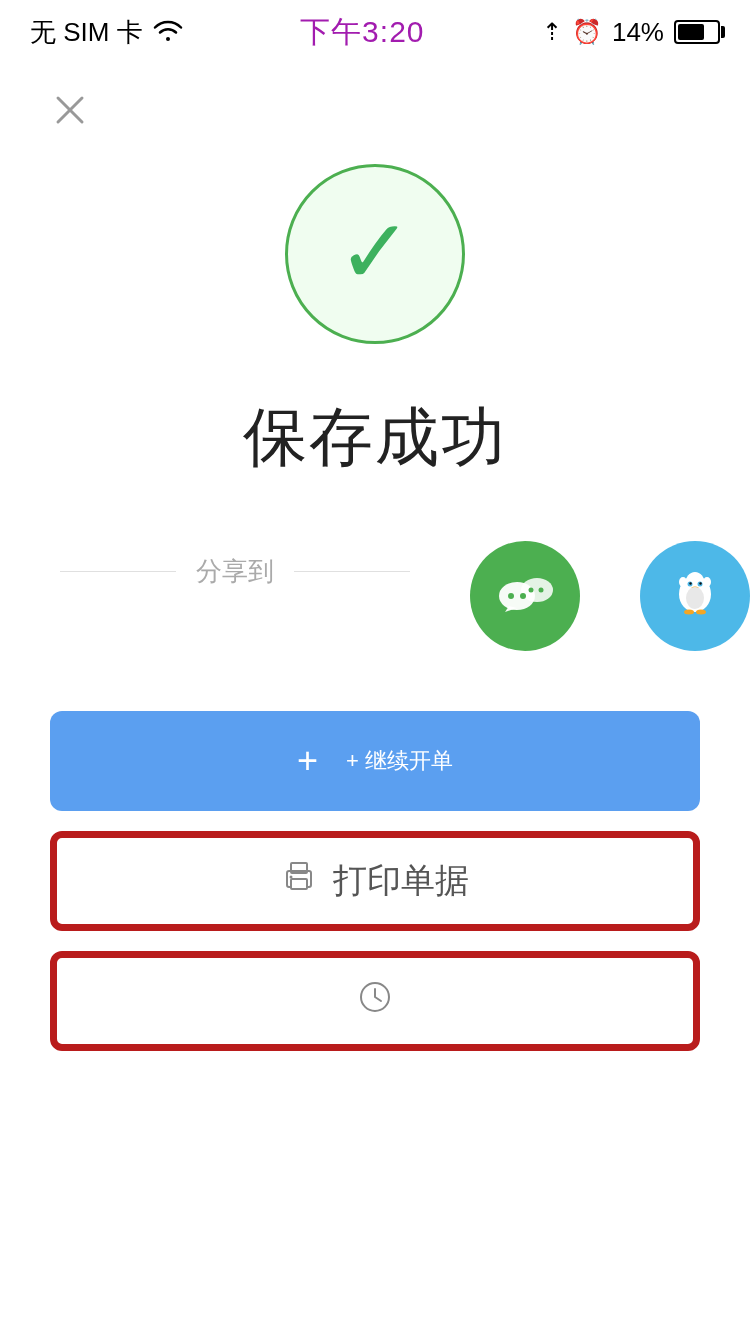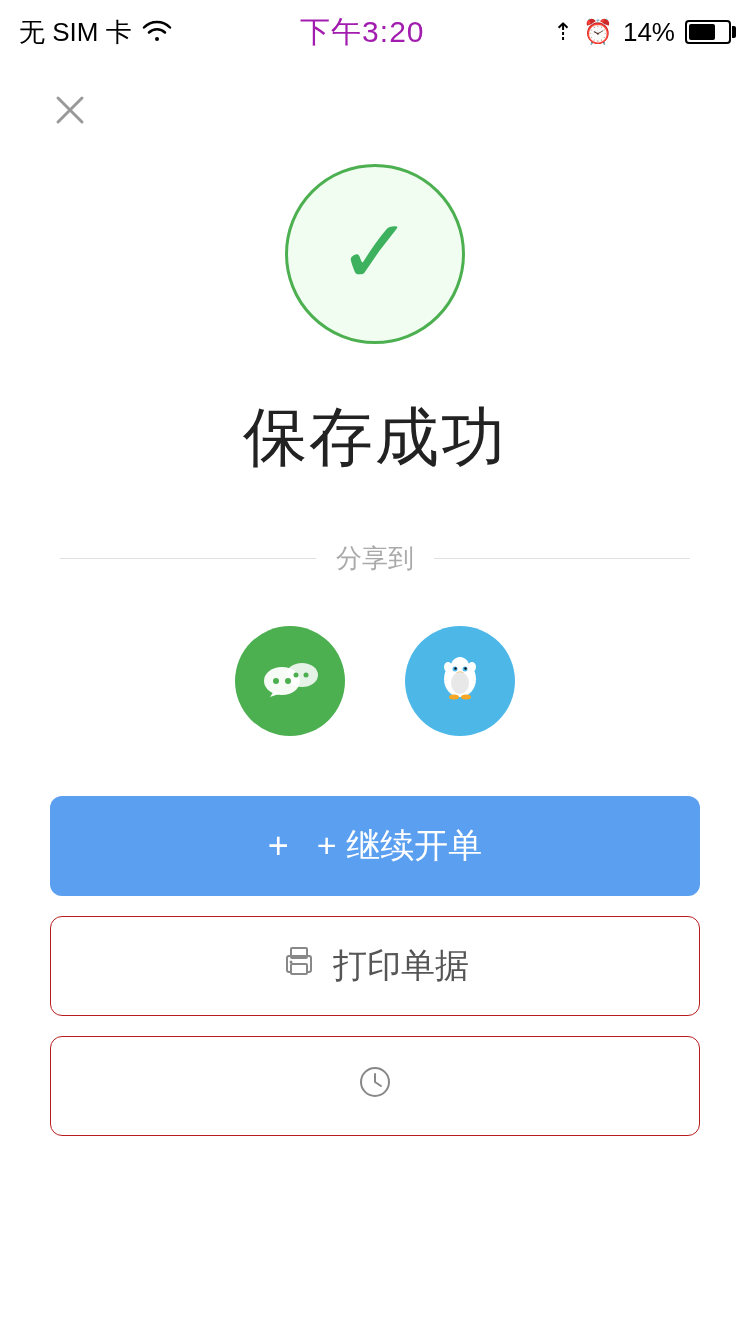--- a/index.html
+++ b/index.html
@@ -14,21 +14,21 @@
       position: relative;
     }
 
     
     .status-bar {
       width: 100%;
       height: 64px;
       display: flex;
       align-items: center;
       justify-content: space-between;
-      padding: 0 19px;
+      padding: 0 30px;
       background: #fff;
     }
 
     .status-left {
       display: flex;
       align-items: center;
       gap: 10px;
       font-size: 26px;
       font-weight: 500;
       color: #000;
@@ -131,21 +131,21 @@
       font-weight: 500;
       color: #222;
       margin-bottom: 60px;
       letter-spacing: 2px;
     }
 
     
     .share-section {
       width: 100%;
       display: flex;
-      flex-direction: column;
+      flex-direction: row;
       align-items: center;
       margin-bottom: 60px;
     }
 
     .share-divider-row {
       width: 100%;
       display: flex;
       align-items: center;
       padding: 0 60px;
       gap: 20px;
@@ -223,21 +223,21 @@
     }
 
     .action-btn-primary {
       background: #5b9ff0;
       color: #fff;
     }
 
     .action-btn-secondary {
       background: #fff;
       color: #555;
-      border: 1px solid #b91c1c;
+      border: 7px solid #b91c1c;
     }
   </style>
 </head>
 <body>
 
 <div class="status-bar">
   <div class="status-left">
     <span>无 SIM 卡</span>
     <span>
       <svg width="30" height="22" viewBox="0 0 30 22" fill="none">
@@ -320,21 +320,21 @@
           <ellipse cx="44" cy="18" rx="4" ry="5" fill="white"></ellipse>
         </svg>
       </div>
     </div>
   </div>
 
   <div class="actions-section">
 
     <button class="action-btn action-btn-primary">
       <span style="font-size:36px; font-weight:300;">+</span>
-      <span style="font-size:34px; margin-left:12px;">+ 继续开单</span>
+      <span style="font-size:22px; margin-left:12px;">+ 继续开单</span>
     </button>
 
     <button class="action-btn action-btn-secondary">
       <span style="font-size:32px; color:#888;">
         <svg width="36" height="36" viewBox="0 0 36 36" fill="none">
           <rect x="6" y="12" width="24" height="16" rx="2" stroke="#888" stroke-width="2" fill="none"></rect>
           <rect x="10" y="4" width="16" height="10" rx="1" stroke="#888" stroke-width="2" fill="none"></rect>
           <rect x="10" y="20" width="16" height="10" rx="1" stroke="#888" stroke-width="2" fill="white"></rect>
           <circle cx="10" cy="18" r="1.5" fill="#888"></circle>
         </svg>

